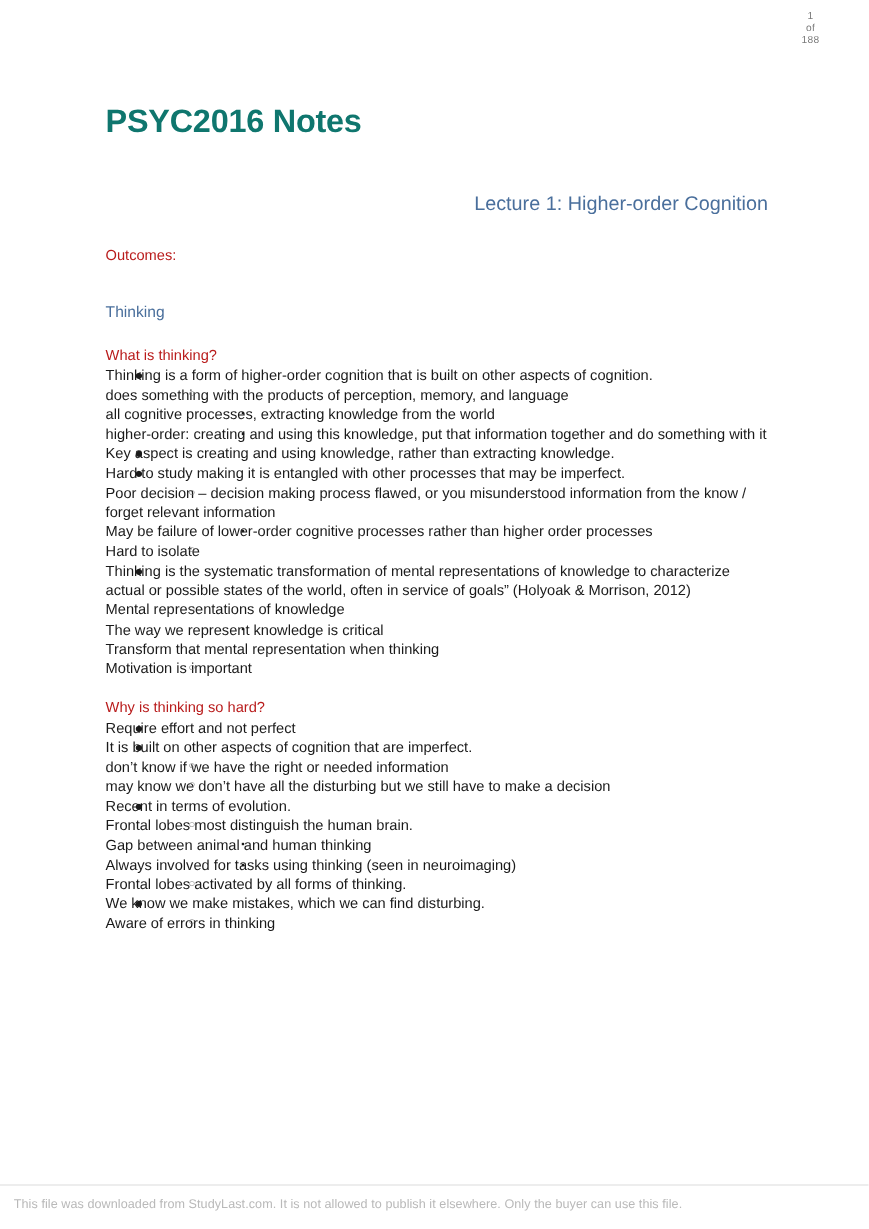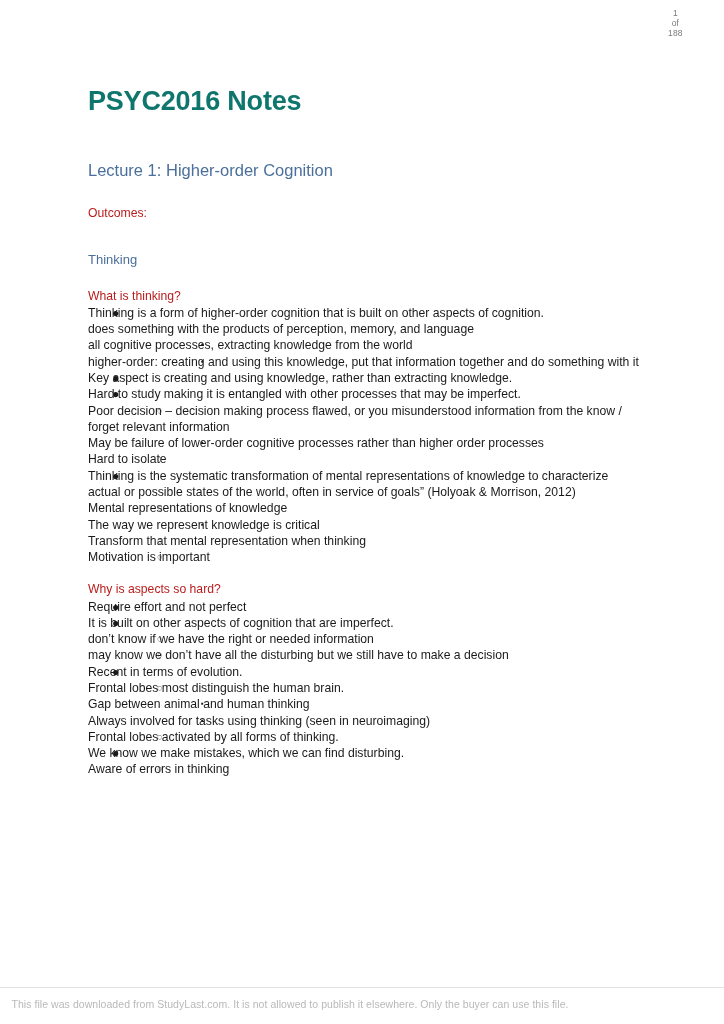--- a/index.html
+++ b/index.html
@@ -51,20 +51,21 @@
     letter-spacing: -0.2px;
     margin: 0 0 44px 0;
     line-height: 1.15;
   }
   .heading-1 {
     font-size: 16.5px;
     color: #4a6f9c;
     margin: 0 0 24px 0;
     line-height: 1.2;
     font-weight: normal;
+    text-align: right;
   }
   .heading-2 {
     font-size: 13px;
     color: #4a6f9c;
     margin: 0 0 20px 0;
     line-height: 1.2;
     font-weight: normal;
   }
   .para {
     font-size: 12.2px;
@@ -254,21 +255,21 @@
         <span class="txt">Transform that mental representation when thinking</span>
       </li>
       <li>
         <span class="mk">○</span>
         <span class="txt">Motivation is important</span>
       </li>
     </ul>
 
     <div class="spacer-md"></div>
 
-    <p class="para">Why is aspects so hard?</p>
+    <p class="para">Why is thinking so hard?</p>
 
     <ul class="lvl l1">
       <li>
         <span class="mk">●</span>
         <span class="txt">Require effort and not perfect</span>
       </li>
       <li>
         <span class="mk">●</span>
         <span class="txt">It is built on other aspects of cognition that are imperfect.</span>
       </li>

